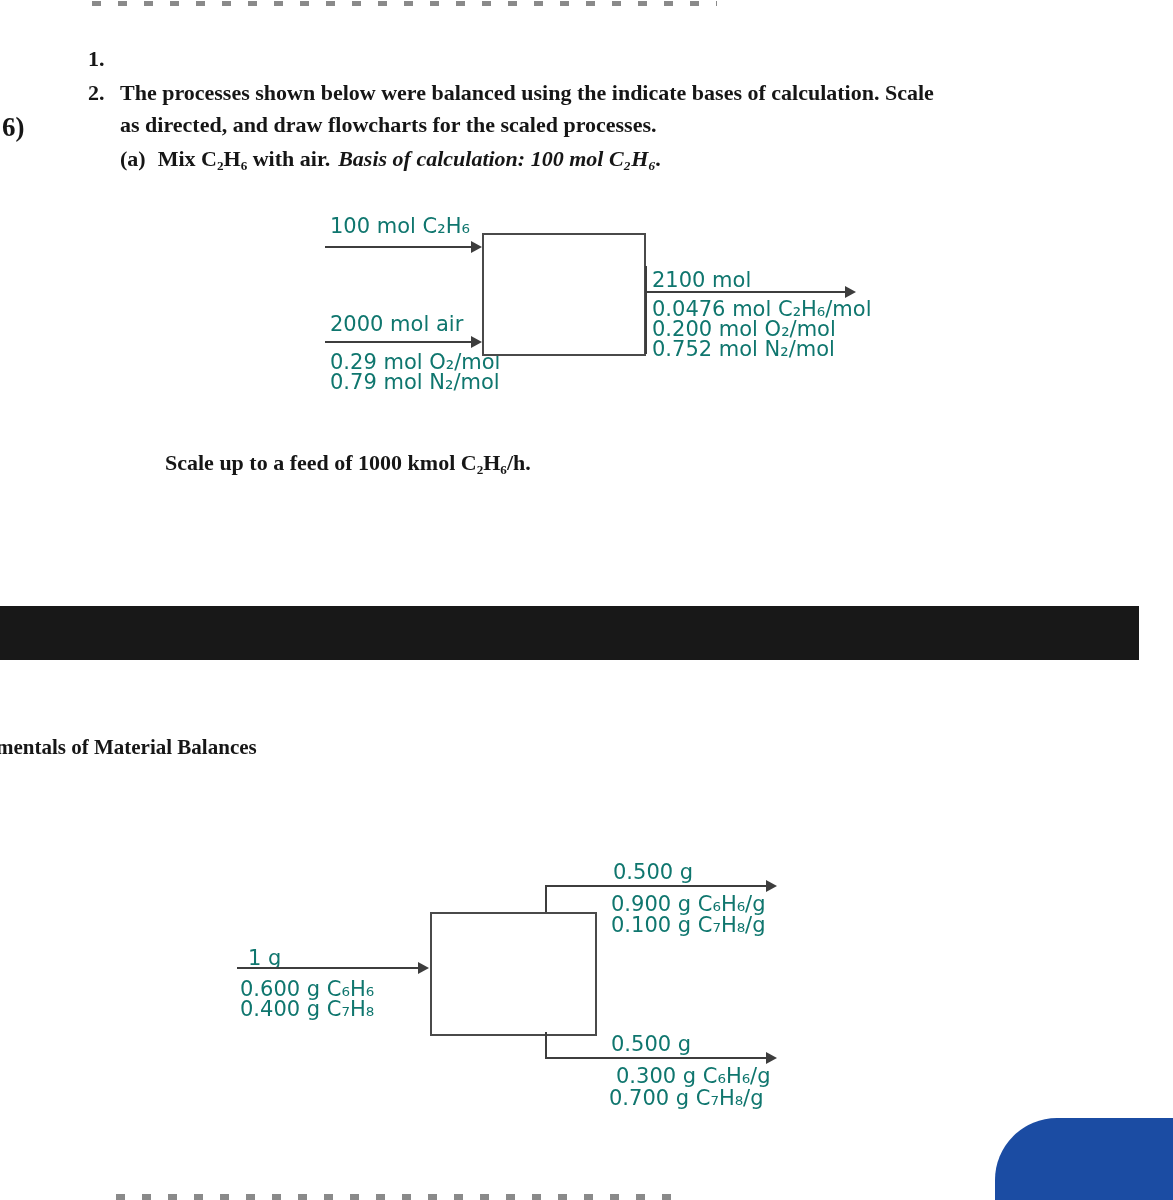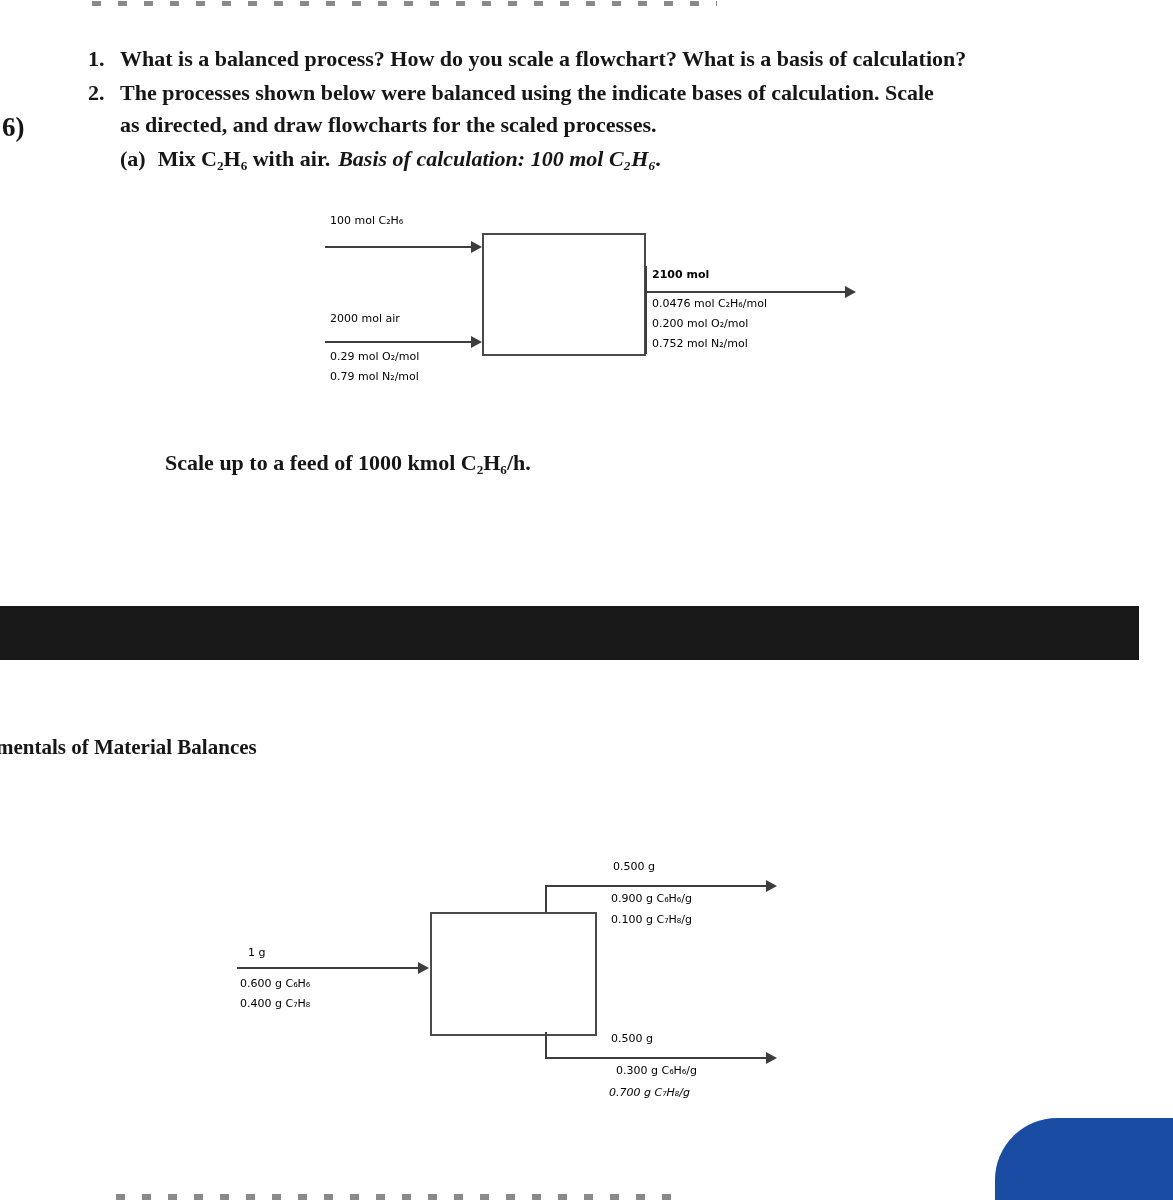--- a/index.html
+++ b/index.html
@@ -23,22 +23,22 @@
   .italic{font-style:italic;}
   .margin-label{
     position:absolute;
     font-weight:bold;
     font-size:27px;
     color:#161616;
   }
   .dia-label{
     position:absolute;
     font-family:"DejaVu Sans","Liberation Sans",sans-serif;
-    font-size:11px;
-    color:#000000;
+    font-size:21px;
+    color:#0f766e;
     white-space:nowrap;
   }
   .hline{position:absolute;height:2px;background:#3d3d3d;}
   .vline{position:absolute;width:2px;background:#3d3d3d;}
   .arrowhead{
     position:absolute;width:0;height:0;
     border-top:6px solid transparent;
     border-bottom:6px solid transparent;
     border-left:11px solid #3d3d3d;
   }
@@ -72,21 +72,20 @@
 <body>
 
 <div class="page">
 
   <div class="crop-strip" style="left:92px;top:1px;width:625px;height:5px;"></div>
   <div class="crop-strip" style="left:116px;top:1194px;width:560px;height:6px;"></div>
 
   <div class="margin-label" style="left:2px;top:112px;">6)</div>
 
   <div class="serif-bold" style="left:88px;top:46px;">1.</div>
-  <div class="serif-bold" style="left:120px;top:46px;">What is a balanced process? How do you scale a flowchart? What is a basis of calculation?</div>
 
   <div class="serif-bold" style="left:88px;top:80px;">2.</div>
   <div class="serif-bold" style="left:120px;top:80px;">The processes shown below were balanced using the indicate bases of calculation. Scale</div>
   <div class="serif-bold" style="left:120px;top:112px;">as directed, and draw flowcharts for the scaled processes.</div>
 
   <div class="serif-bold" style="left:120px;top:146px;">
     <span class="lbl-gap">(a)</span><span>Mix C₂H₆ with air.</span><span class="italic basis-gap">Basis of calculation: 100 mol C₂H₆.</span>
   </div>
 
   <div class="dia-label" style="left:330px;top:214px;">100 mol C₂H₆</div>
@@ -95,21 +94,21 @@
 
   <div class="dia-label" style="left:330px;top:312px;">2000 mol air</div>
   <div class="hline" style="left:325px;top:341px;width:147px;"></div>
   <div class="arrowhead" style="left:471px;top:336px;"></div>
   <div class="dia-label" style="left:330px;top:350px;">0.29 mol O₂/mol</div>
   <div class="dia-label" style="left:330px;top:370px;">0.79 mol N₂/mol</div>
 
   <div class="pbox" style="left:482px;top:233px;width:160px;height:119px;"></div>
 
   <div class="vline" style="left:645px;top:266px;height:88px;"></div>
-  <div class="dia-label" style="left:652px;top:268px;font-weight:bold;">2100 mol</div>
+  <div class="dia-label" style="left:652px;top:268px;">2100 mol</div>
   <div class="hline" style="left:645px;top:291px;width:201px;"></div>
   <div class="arrowhead" style="left:845px;top:286px;"></div>
   <div class="dia-label" style="left:652px;top:297px;">0.0476 mol C₂H₆/mol</div>
   <div class="dia-label" style="left:652px;top:317px;">0.200 mol O₂/mol</div>
   <div class="dia-label" style="left:652px;top:337px;">0.752 mol N₂/mol</div>
 
   <div class="serif-bold" style="left:165px;top:450px;">Scale up to a feed of 1000 kmol C₂H₆/h.</div>
 
   <div class="black-bar" style="left:0;top:606px;width:1139px;height:54px;"></div>
 
@@ -129,18 +128,18 @@
   <div class="dia-label" style="left:240px;top:977px;">0.600 g C₆H₆</div>
   <div class="dia-label" style="left:240px;top:997px;">0.400 g C₇H₈</div>
 
   <div class="pbox" style="left:430px;top:912px;width:163px;height:120px;"></div>
 
   <div class="vline" style="left:545px;top:1032px;height:27px;"></div>
   <div class="dia-label" style="left:611px;top:1032px;">0.500 g</div>
   <div class="hline" style="left:545px;top:1057px;width:222px;"></div>
   <div class="arrowhead" style="left:766px;top:1052px;"></div>
   <div class="dia-label" style="left:616px;top:1064px;">0.300 g C₆H₆/g</div>
-  <div class="dia-label" style="left:609px;top:1086px;font-style:italic;">0.700 g C₇H₈/g</div>
+  <div class="dia-label" style="left:609px;top:1086px;">0.700 g C₇H₈/g</div>
 
 
   <div class="blue-corner" style="left:995px;top:1118px;width:178px;height:82px;"></div>
 
 </div>
 
 </body></html>

